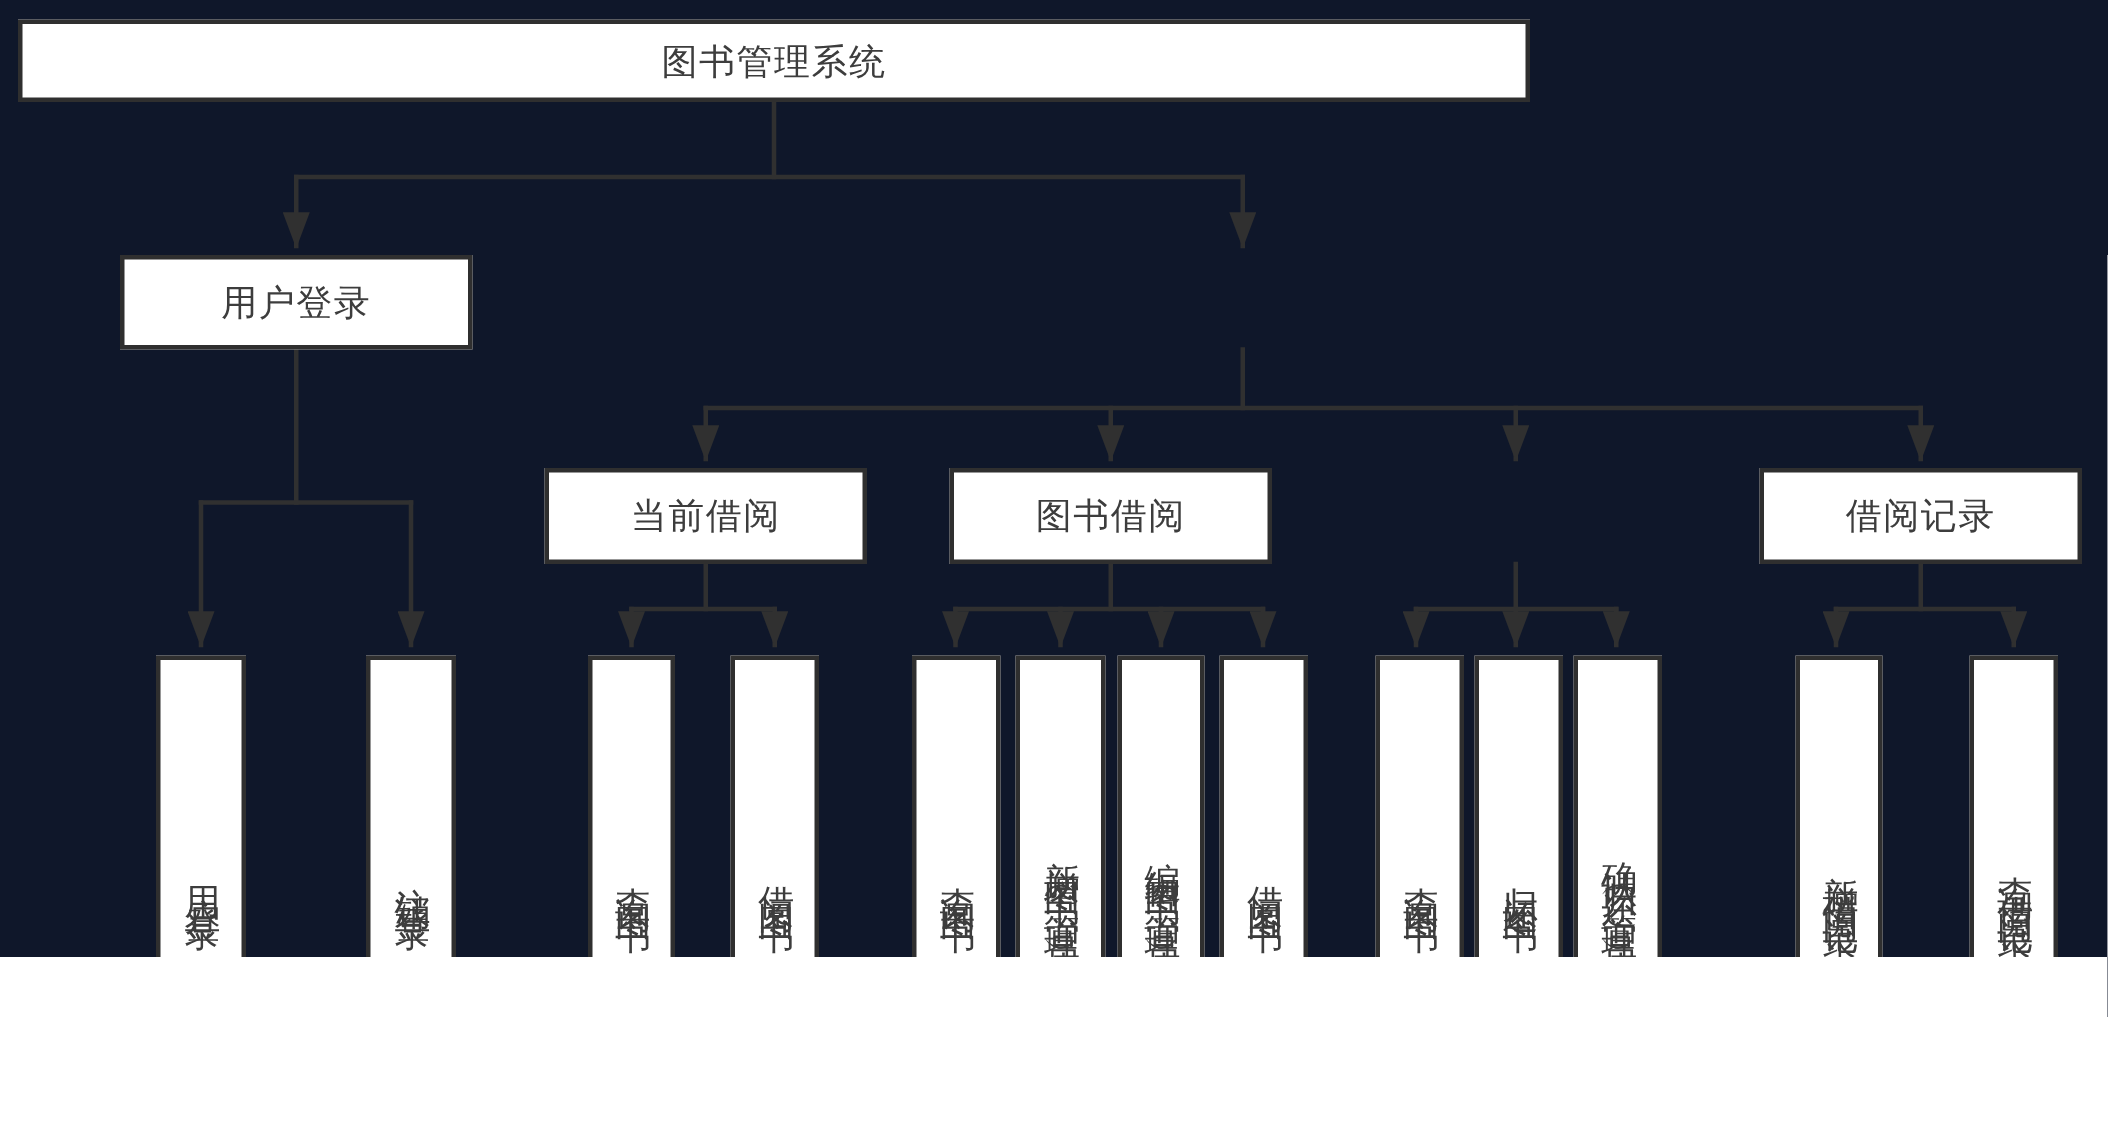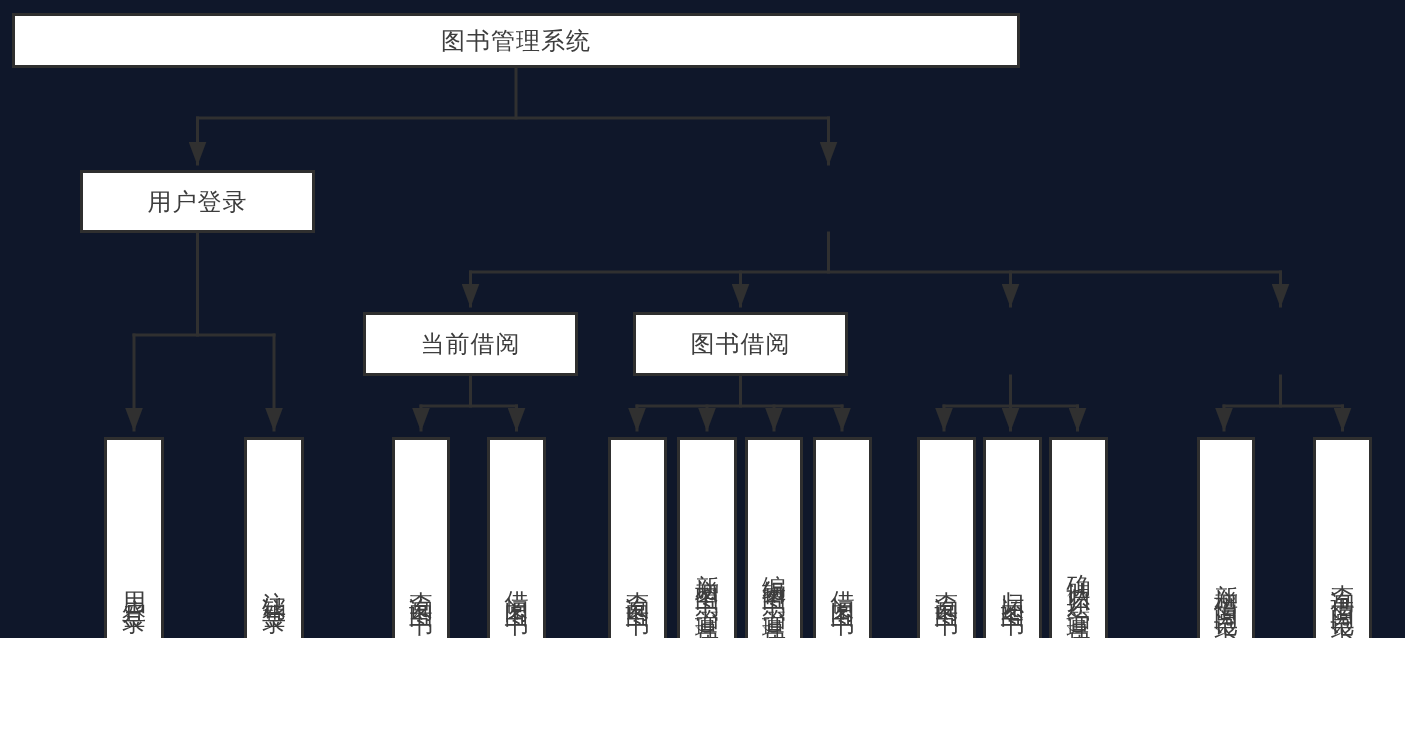--- a/index.html
+++ b/index.html
@@ -110,20 +110,23 @@
   <div class="box" style="left:80px;top:170px;width:235px;height:63px">
     <span class="hlabel">用户登录</span>
   </div>
 
   <div class="box" style="left:363px;top:312px;width:215px;height:64px">
     <span class="hlabel">当前借阅</span>
   </div>
   <div class="box" style="left:633px;top:312px;width:215px;height:64px">
     <span class="hlabel">图书借阅</span>
   </div>
+  <div class="box" style="left:1173px;top:312px;width:215px;height:64px">
+    <span class="hlabel">借阅记录</span>
+  </div>
 
   <div class="box" style="left:104px;top:437px;width:60px;height:298px">
     <span class="vtext">用户登录</span>
   </div>
   <div class="box" style="left:244px;top:437px;width:60px;height:298px">
     <span class="vtext">注销登录</span>
   </div>
 
   <div class="box" style="left:392px;top:437px;width:58px;height:298px">
     <span class="vtext">查询图书</span>

